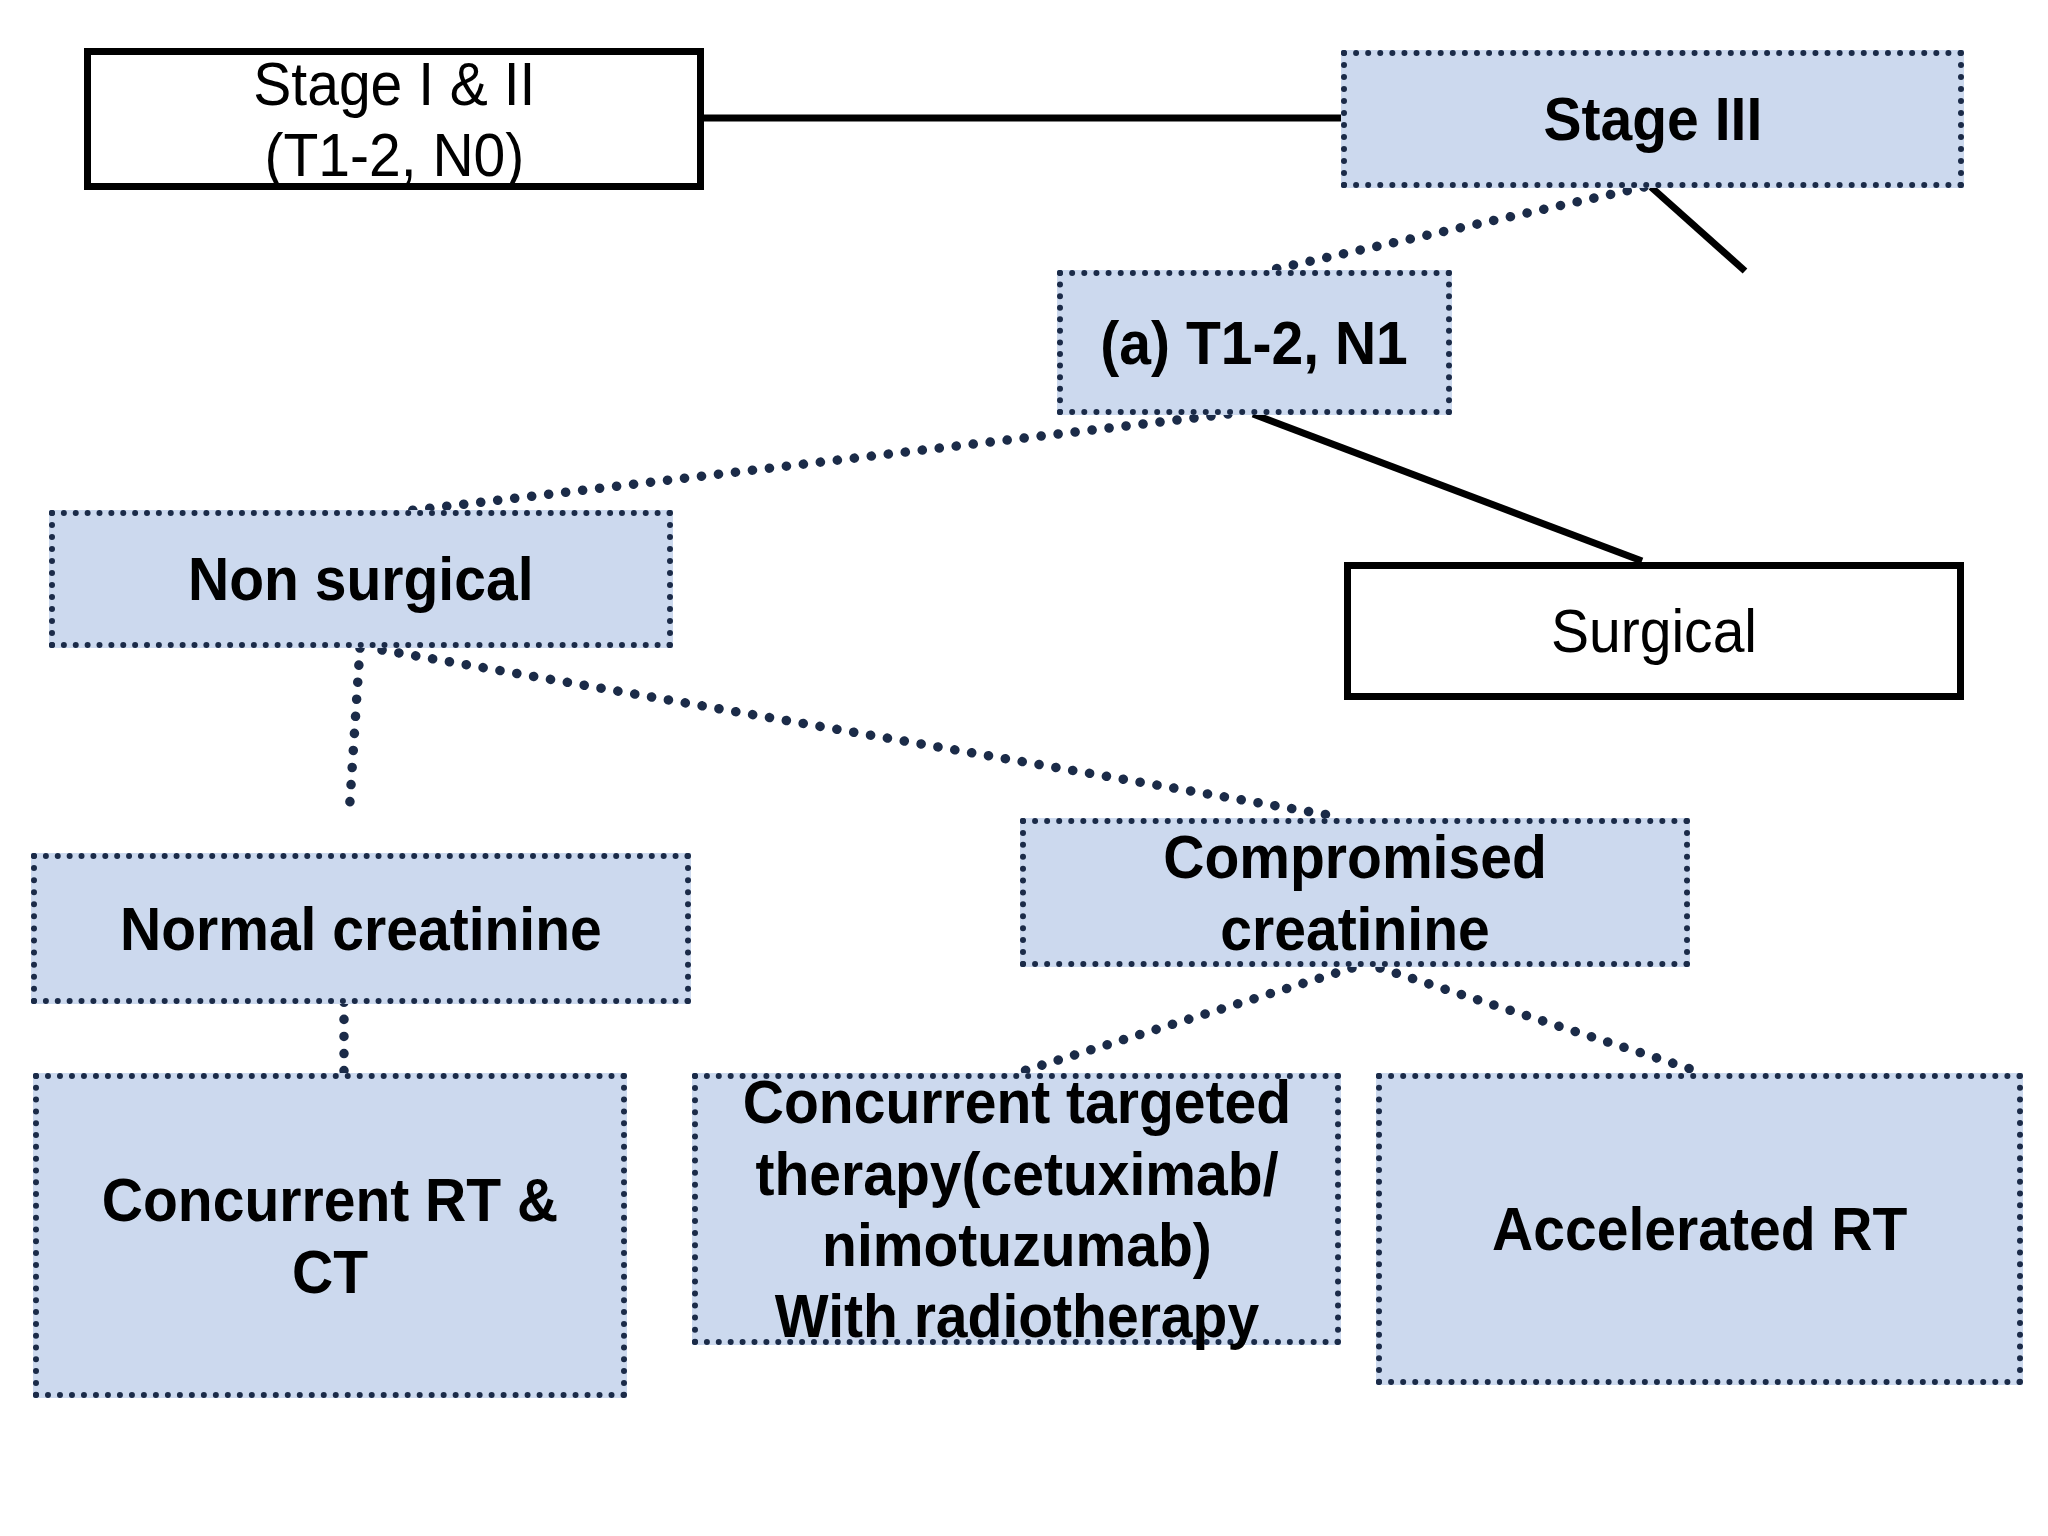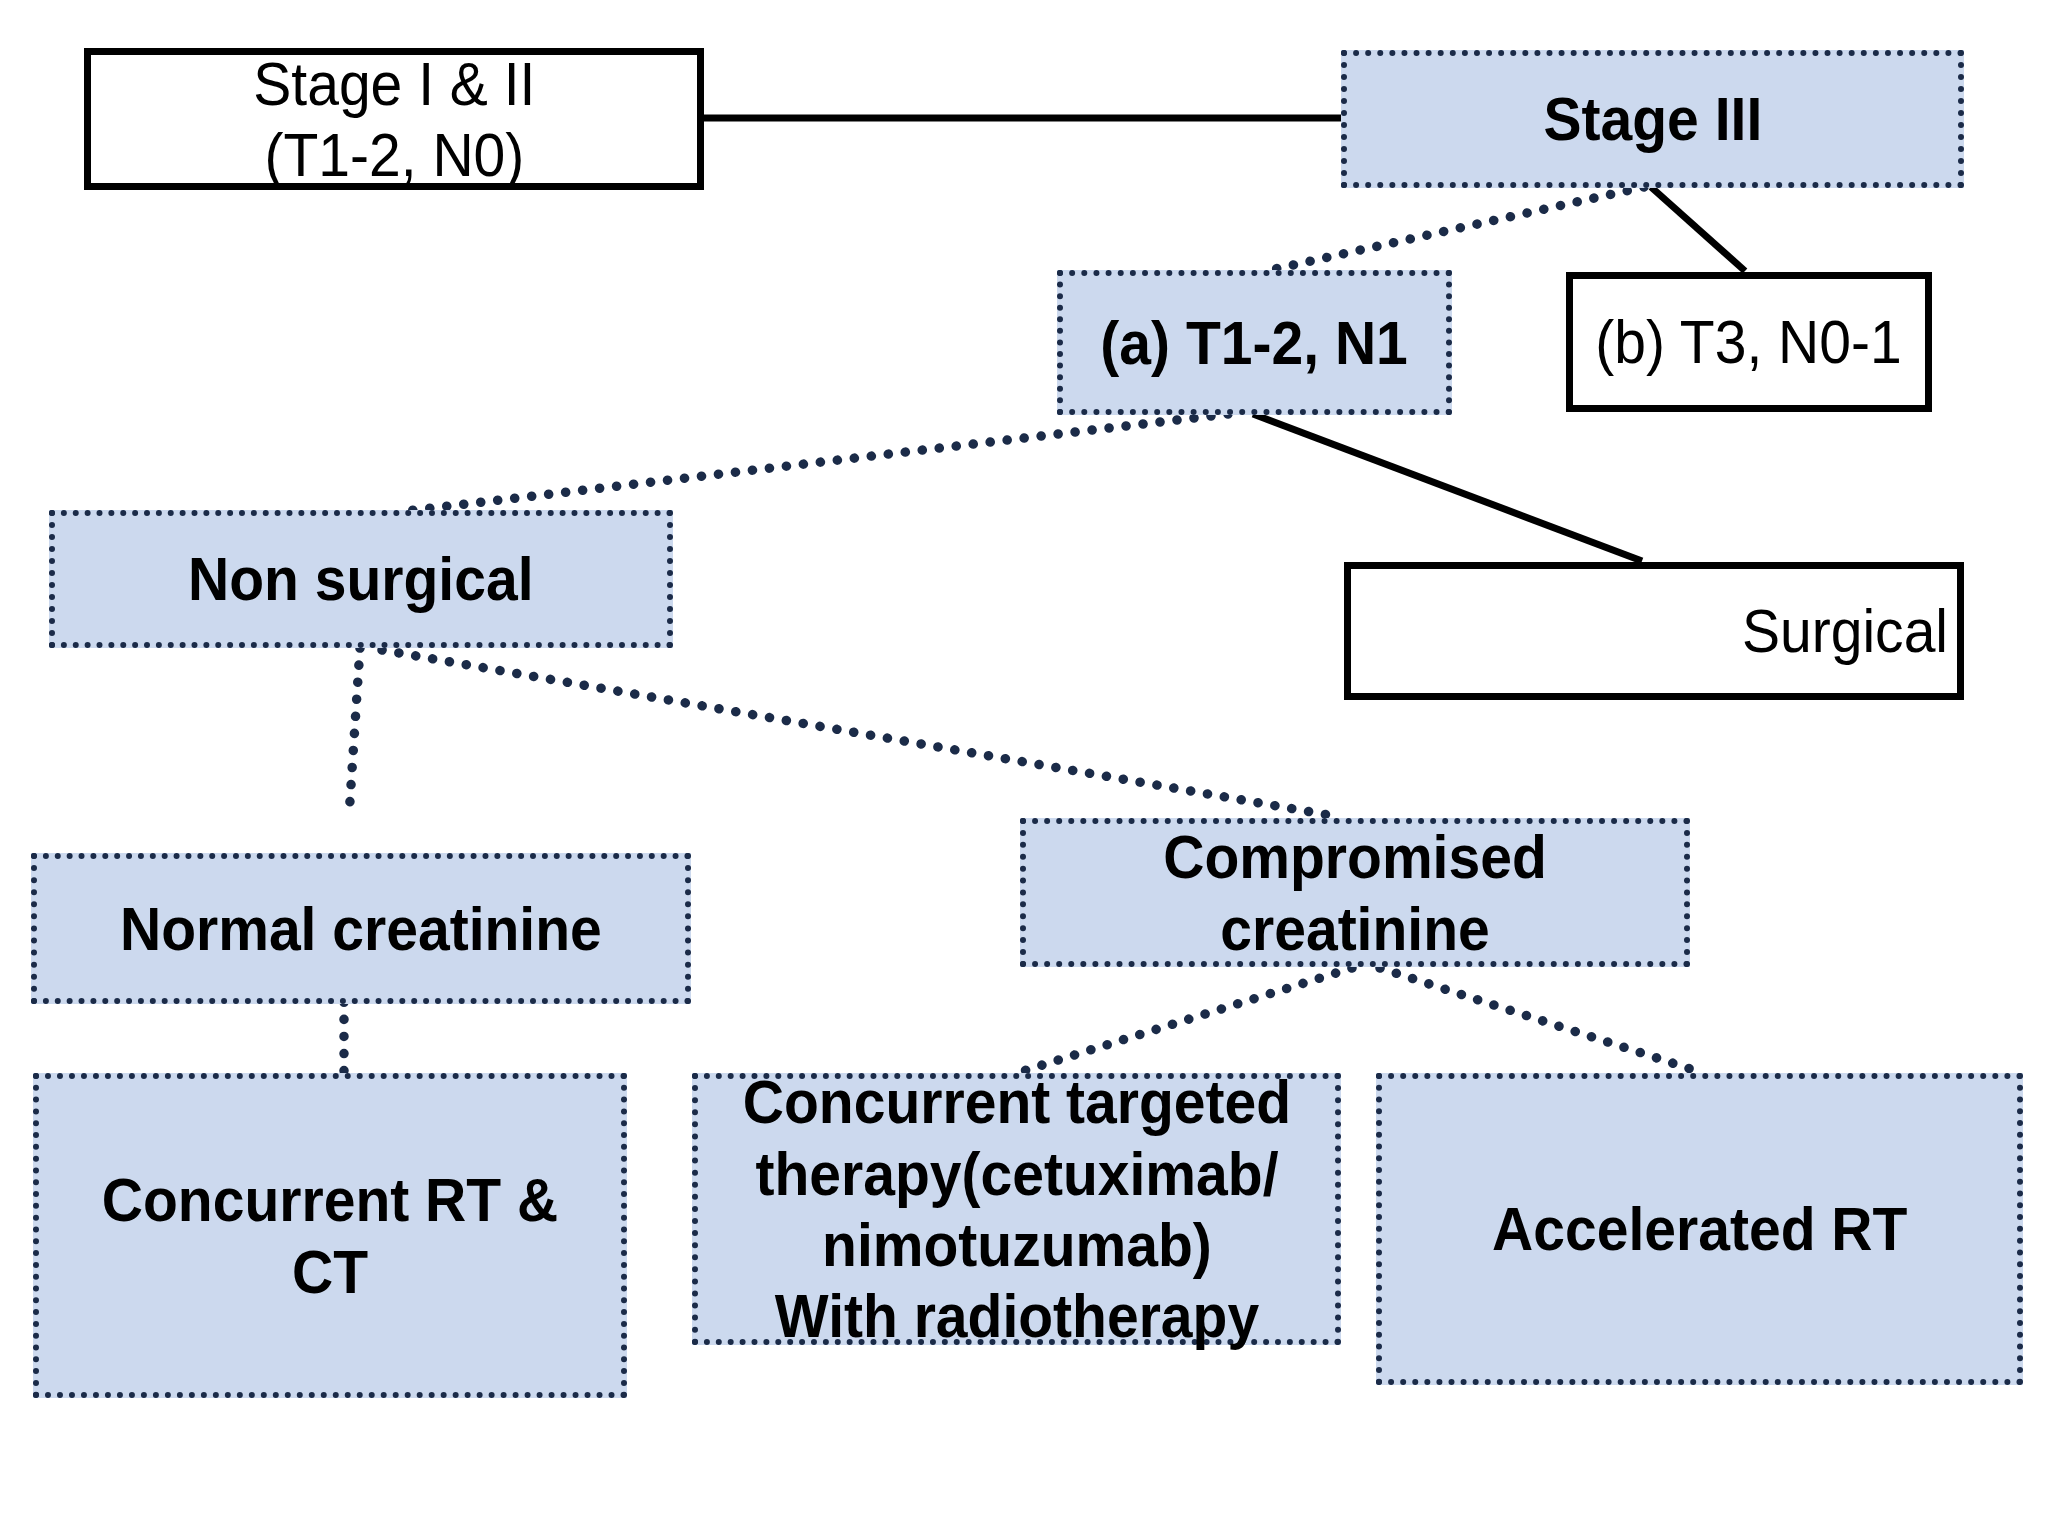--- a/index.html
+++ b/index.html
@@ -84,29 +84,26 @@
   </div>
 
   <div class="node node--blue" style="left:1341px; top:50px; width:623px; height:138px;">
     <span class="node-label">Stage III</span>
   </div>
 
   <div class="node node--blue" style="left:1057px; top:270px; width:395px; height:145px;">
     <span class="node-label">(a) T1-2, N1</span>
   </div>
 
-  <div class="node node--white" style="left:1566px; top:272px; width:366px; height:140px;">
-    <span class="node-label">(b) T3, N0-1</span>
-  </div>
 
   <div class="node node--blue" style="left:49px; top:510px; width:624px; height:138px;">
     <span class="node-label">Non surgical</span>
   </div>
 
-  <div class="node node--white" style="left:1344px; top:562px; width:620px; height:138px;justify-content:flex-end;">
+  <div class="node node--white" style="left:1344px; top:562px; width:620px; height:138px;">
     <span class="node-label">Surgical</span>
   </div>
 
   <div class="node node--blue" style="left:31px; top:853px; width:660px; height:151px;">
     <span class="node-label">Normal creatinine</span>
   </div>
 
   <div class="node node--blue" style="left:1020px; top:818px; width:670px; height:149px;">
     <span class="node-label">Compromised creatinine</span>
   </div>

